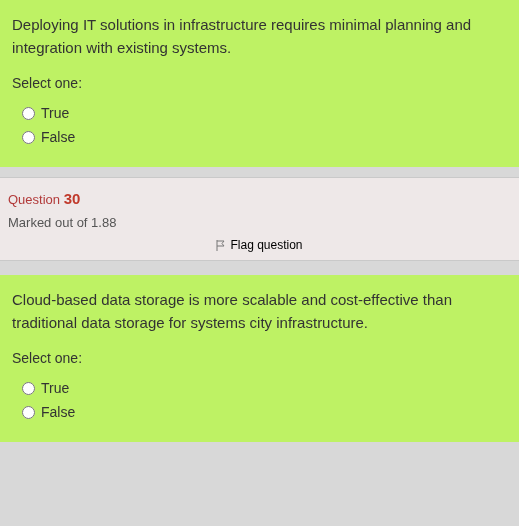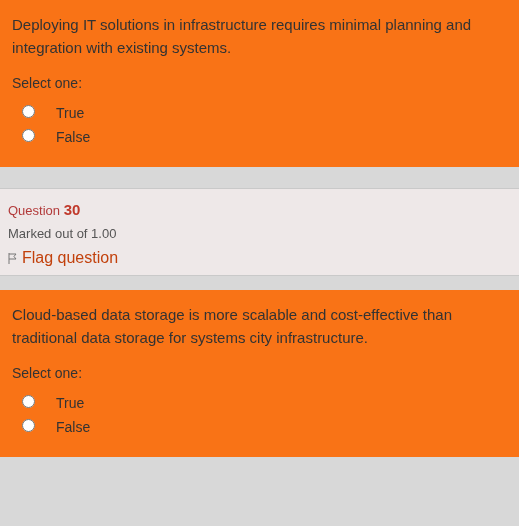--- a/index.html
+++ b/index.html
@@ -5,78 +5,79 @@
   * { box-sizing: border-box; margin: 0; padding: 0; }
   body {
     width: 519px;
     height: 526px;
     font-family: Arial, Helvetica, sans-serif;
     background: #d8d8d8;
     color: #3a3a3a;
     overflow: hidden;
   }
   .question-body {
-    background: #f97316;
+    background: #bef264;
     padding: 14px 12px 18px 12px;
   }
   .prompt {
     font-size: 15px;
     line-height: 1.5;
     color: #333;
     margin-bottom: 16px;
   }
   .select-one {
     font-size: 14px;
     color: #333;
     margin-bottom: 10px;
     margin-top: 10px;
   }
   .option {
     display: flex;
-    align-items: flex-start;
-    gap: 21px;
+    align-items: center;
+    gap: 6px;
     font-size: 14px;
     color: #333;
     padding: 4px 0 4px 10px;
   }
   .radio {
     width: 13px;
     height: 13px;
     accent-color: #555;
     margin: 0;
   }
   .info-block {
     background: #eee8e8;
     padding: 12px 8px 8px 8px;
     border-top: 1px solid #c9c9c9;
     border-bottom: 1px solid #c9c9c9;
-    margin-top: 21px;
+    margin-top: 10px;
   }
   .q-number-line {
     font-size: 13px;
     color: #b23a3a;
     margin-bottom: 8px;
   }
   .q-number {
     font-size: 15px;
     font-weight: bold;
     color: #c0392b;
   }
   .status-line, .marks-line {
     font-size: 13px;
     color: #555;
     margin-bottom: 8px;
   }
   .flag-line {
-    font-size: 16px;
-    color: #c2410c;
+    font-size: 12px;
+    color: #000000;
     display: flex;
     align-items: center;
     gap: 4px;
     cursor: pointer;
+    justify-content: center;
   }
   .gap {
     height: 14px;
     background: #d8d8d8;
   }
   .flag-icon svg { display: block; }
 </style>
 </head>
 <body>
 
@@ -90,21 +91,21 @@
   <label class="option">
     <input type="radio" class="radio" name="q29" style="">
     <span>False</span>
   </label>
 </div>
 
 <div class="info-block">
   <div class="q-number-line">
     <span>Question </span><span class="q-number">30</span>
   </div>
-  <div class="marks-line">Marked out of 1.00</div>
+  <div class="marks-line">Marked out of 1.88</div>
   <div class="flag-line">
     <span class="flag-icon">
       <svg width="10" height="11" viewBox="0 0 10 11">
           <path d="M1 0 V11 M1 1 H8 L6 3.5 L8 6 H1" fill="none" stroke="#777" stroke-width="1"></path>
         </svg>
     </span>
     <span>Flag question</span>
   </div>
 </div>
 

